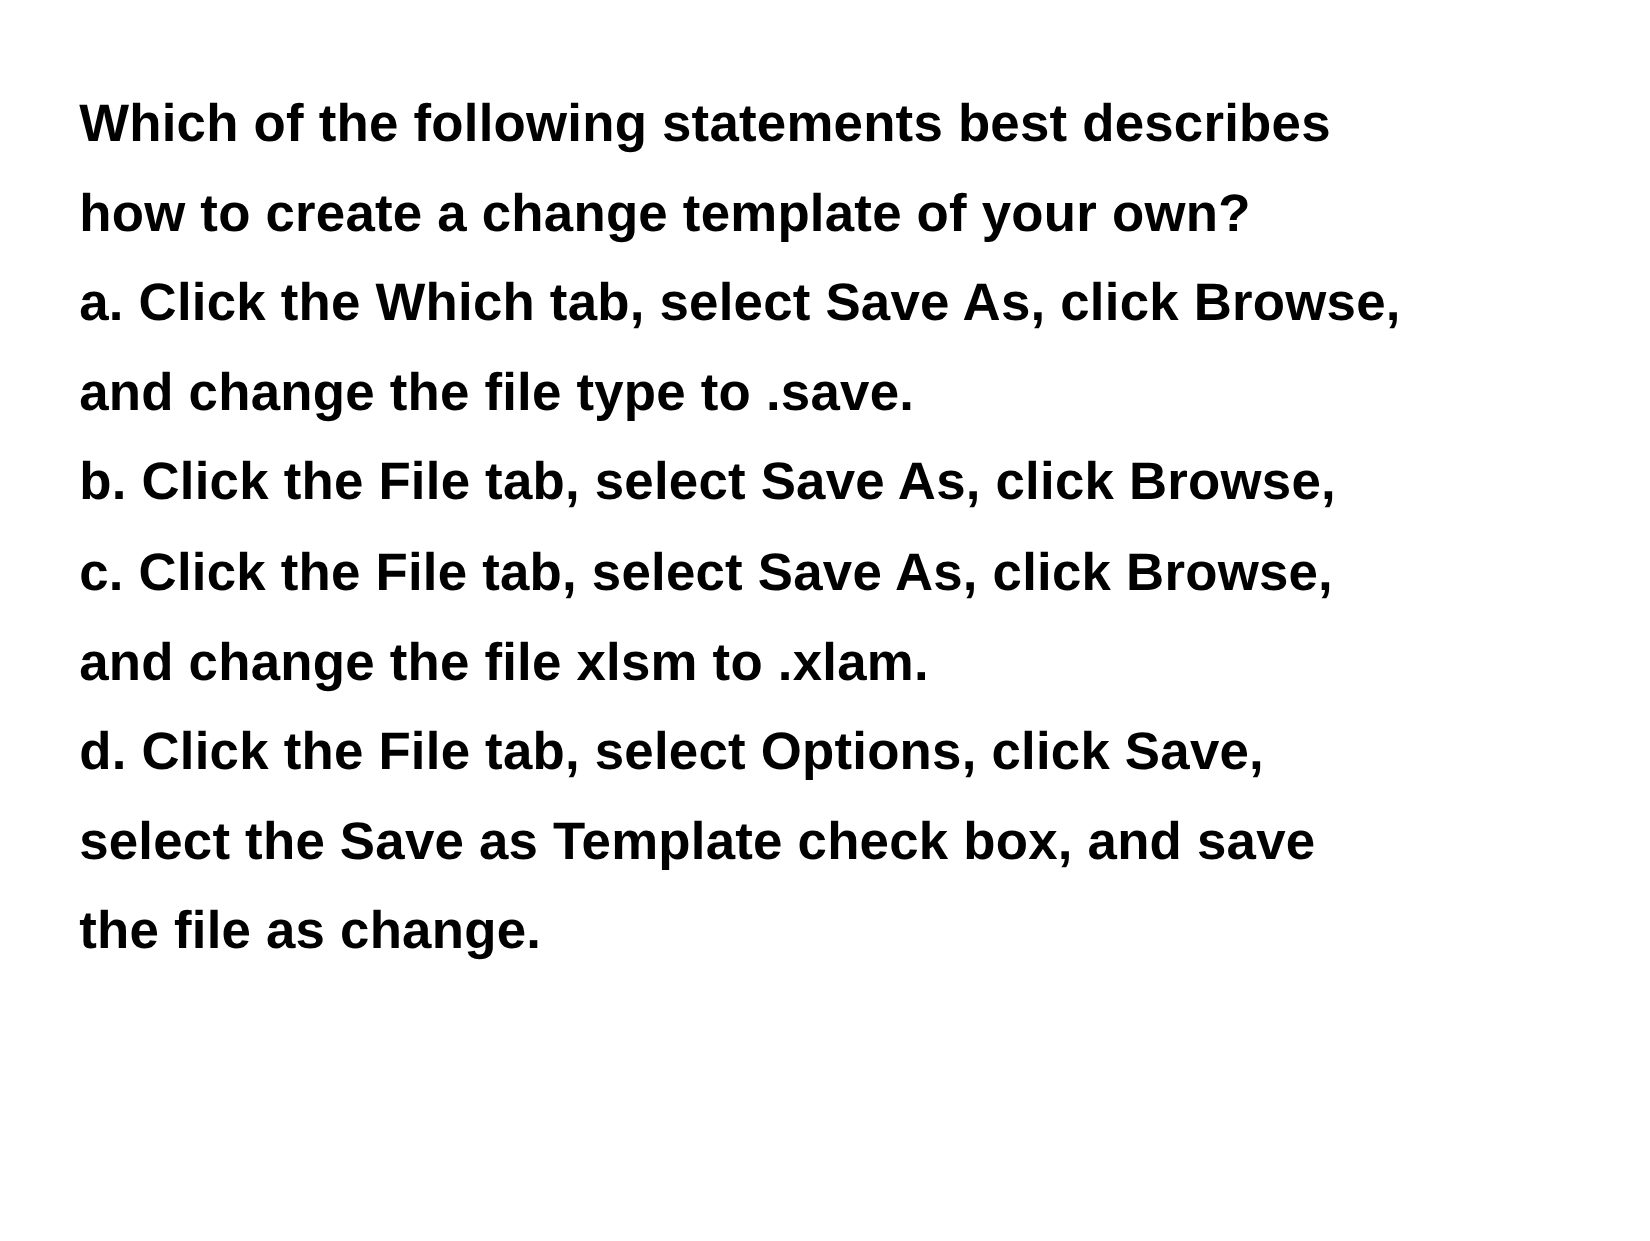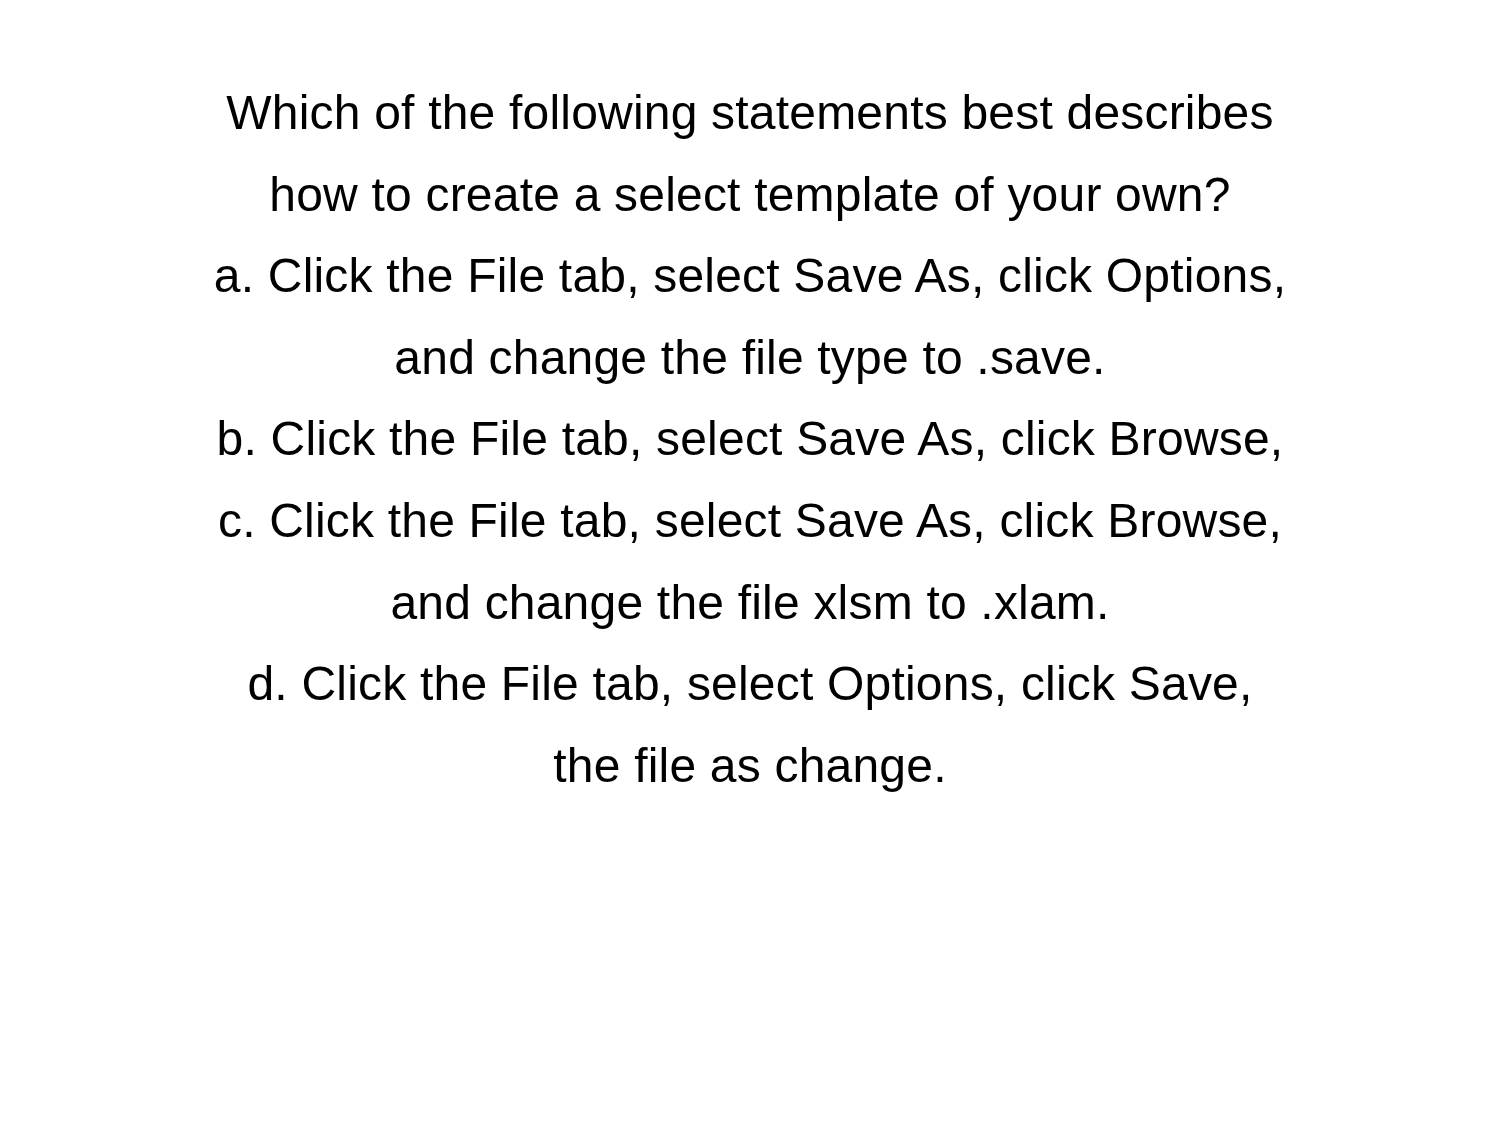--- a/index.html
+++ b/index.html
@@ -13,34 +13,34 @@
   }
   .page {
     box-sizing: border-box;
     padding: 72px 72px 0 72px;
     width: 100%;
   }
   .line {
     font-size: 48px;
     line-height: 1.7;
     letter-spacing: 0.2px;
-    font-weight: 400;
-    text-align: center;
+    font-weight: 700;
   }
 </style>
 </head>
 <body>
 
 <div class="page">
   <div class="line">Which of the following statements best describes</div>
-  <div class="line">how to create a select template of your own?</div>
+  <div class="line">how to create a change template of your own?</div>
 
-  <div class="line">a. Click the File tab, select Save As, click Options,</div>
+  <div class="line">a. Click the Which tab, select Save As, click Browse,</div>
   <div class="line">and change the file type to .save.</div>
 
   <div class="line">b. Click the File tab, select Save As, click Browse,</div>
 
   <div class="line">c. Click the File tab, select Save As, click Browse,</div>
   <div class="line">and change the file xlsm to .xlam.</div>
 
   <div class="line">d. Click the File tab, select Options, click Save,</div>
+  <div class="line">select the Save as Template check box, and save</div>
   <div class="line">the file as change.</div>
 </div>
 
 </body></html>

